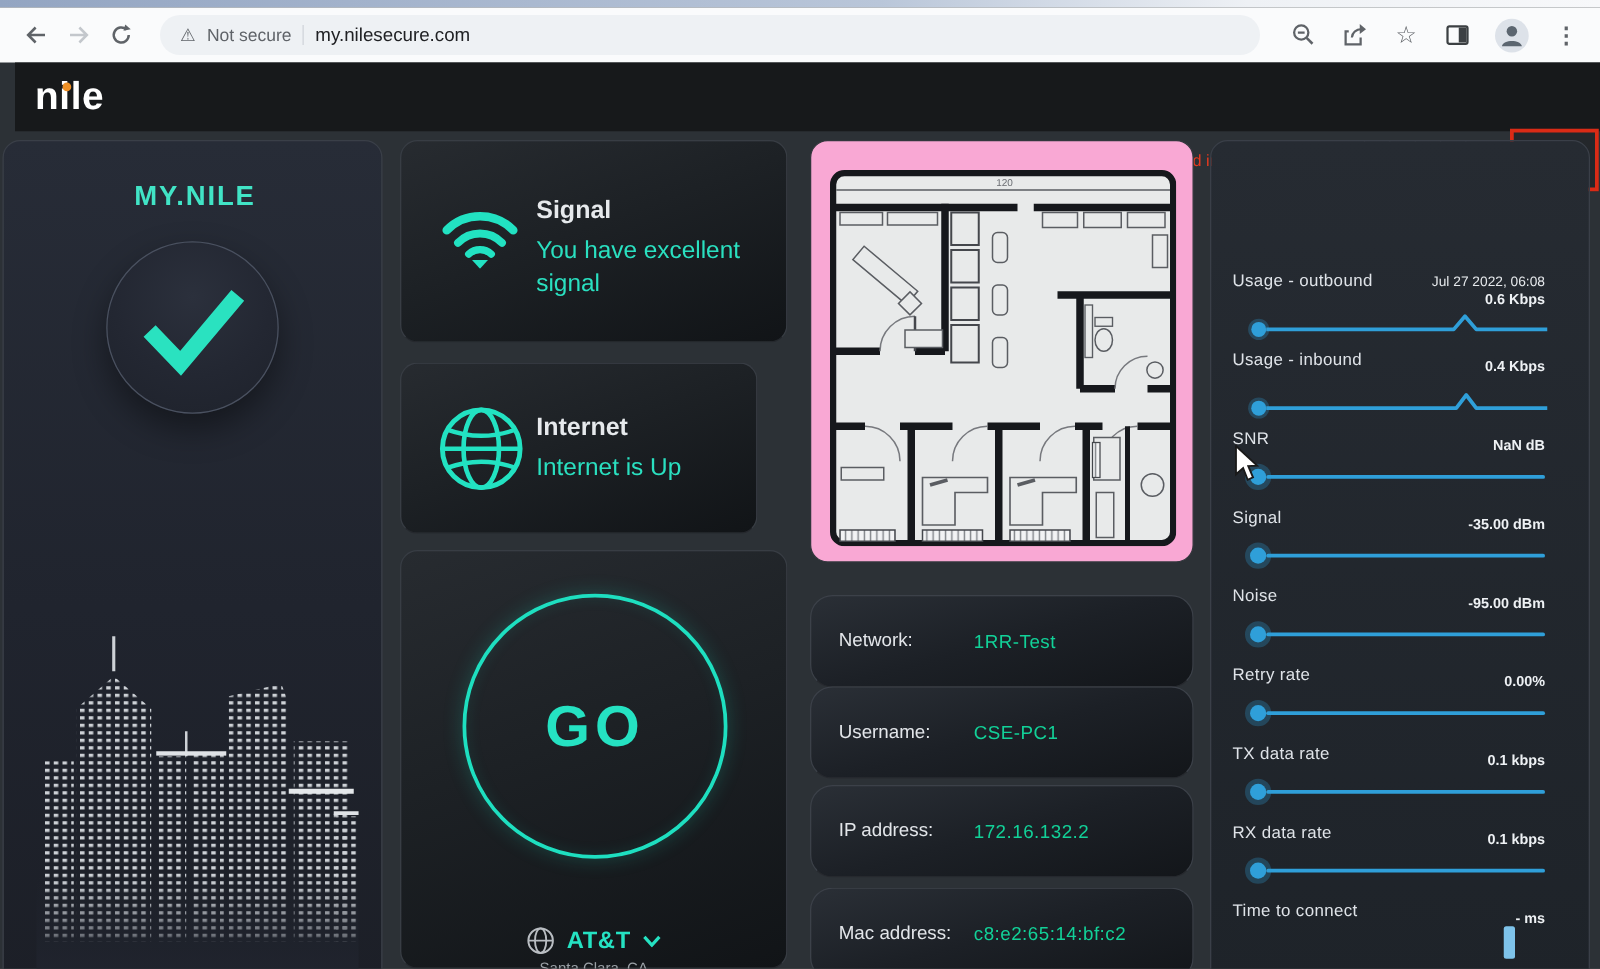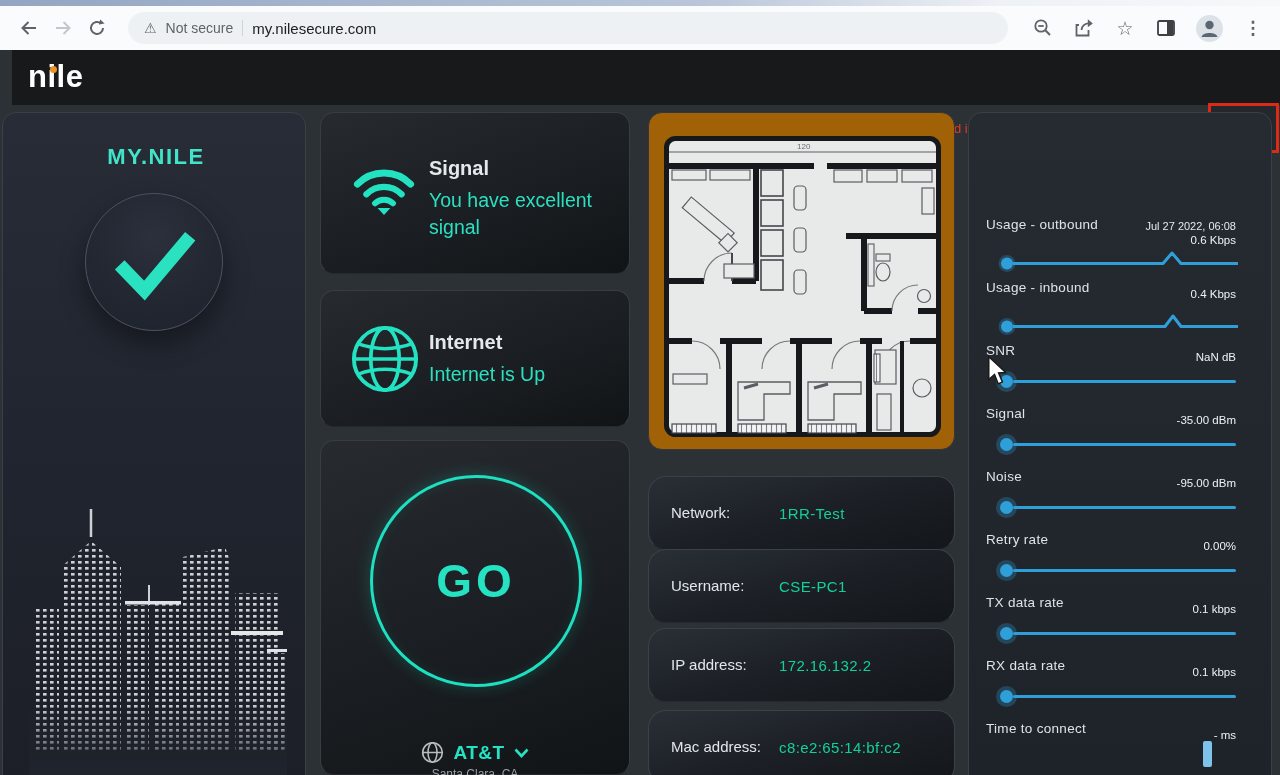--- a/index.html
+++ b/index.html
@@ -47,52 +47,52 @@
     color:#41e4c6; letter-spacing:1.5px; font-weight:600; }
   .check-circle { position:absolute; left:50%; transform:translateX(-50%); top:80px; width:138px; height:138px;
     border-radius:50%; border:1px solid #4a5160;
     background:radial-gradient(circle at 50% 32%, #2b303c 0%, #232732 55%, #1e222b 100%);
     box-shadow:0 12px 26px rgba(0,0,0,.4); display:flex; align-items:center; justify-content:center; }
   .status-caption { position:absolute; top:238px; left:30px; right:30px; text-align:center;
     font-size:20.5px; line-height:1.3; color:#30e3c2; }
   .city { position:absolute; left:26px; top:388px; }
 
   .card-signal { left:320px; top:112px; width:310px; height:162px; }
-  .card-internet { left:320px; top:290px; width:310px; height:137px; }
+  .card-internet { left:320px; top:290px; width:286px; height:137px; }
   .card-go { left:320px; top:440px; width:310px; height:335px; }
   .sig-icon { position:absolute; left:32px; top:52px; }
   .net-icon { position:absolute; left:28px; top:32px; }
   .card-title { position:absolute; left:108px; font-size:20px; font-weight:bold; color:#e6e9ec; }
   .card-sub { position:absolute; left:108px; width:195px; font-size:19.5px; line-height:1.38; color:#2ae0c0; }
 
   .go-ring { position:absolute; left:49px; top:34px; width:212px; height:212px; border-radius:50%;
     border:3px solid #1edfc0; box-shadow:0 0 16px rgba(30,223,192,.22), inset 0 0 12px rgba(30,223,192,.1);
     display:flex; align-items:center; justify-content:center; cursor:pointer; }
   .go-label { font-size:46px; font-weight:bold; letter-spacing:4px; color:#25e2c2; }
   .provider { position:absolute; left:0; right:0; top:300px; display:flex; justify-content:center; align-items:center; gap:9px; cursor:pointer; }
   .provider-name { font-size:19px; font-weight:bold; color:#25e2c2; letter-spacing:.5px; }
   .provider-loc { position:absolute; left:0; right:0; top:326px; text-align:center; font-size:12px; color:#9aa0a6; }
 
   .card-floorplan { left:648px; top:112px; width:307px; height:338px; border-radius:14px;
-    background:#a16207; border:1px solid #33373d; }
+    background:#f9a8d4; border:1px solid #33373d; }
   .plan-wrap { position:absolute; left:15px; top:23px; width:277px; height:301px; }
 
   .info-card { position:absolute; left:648px; width:307px; height:74px; border-radius:18px;
     border:1px solid #3c4149; border-bottom-color:#26292e;
     background:linear-gradient(165deg,#2a2f36 0%,#1c2026 50%,#13161a 100%);
     display:flex; align-items:center; padding:0 12px 0 22px; }
   .info-label { width:108px; font-size:15px; color:#e3e6ea; line-height:1.35; }
   .info-value { font-size:15px; color:#12d198; letter-spacing:.4px; }
 
   .panel-right { left:968px; top:112px; width:304px; height:680px;
     background:linear-gradient(180deg,#262b32 0%,#1e2329 100%); }
   .metrics { position:absolute; left:17px; right:35px; top:104px; }
   .metric { position:relative; height:63px; }
   .mlabel { position:absolute; left:0; top:0; font-size:13.5px; color:#dfe3e8; letter-spacing:.3px; }
-  .mval { position:absolute; right:0; top:8px; font-size:11.5px; font-weight:normal; color:#eef1f4; text-align:right; }
+  .mval { position:absolute; right:0; top:8px; font-size:11.5px; font-weight:bold; color:#eef1f4; text-align:right; }
   .mval-first { top:17px; }
   .mdate { position:absolute; right:0; top:3px; font-size:11px; color:#e6e9ec; text-align:center; }
   .slider { position:absolute; left:9px; right:0; top:30px; height:17px; cursor:pointer; }
   .slider.spark-pos { top:33px; }
   .slider .track { position:absolute; left:18px; right:0; top:7px; height:3px; background:#2f9fd9; border-radius:2px; }
   .slider .thumb { position:absolute; left:5px; top:2px; width:13px; height:13px; border-radius:50%;
     background:#2f9fd9; box-shadow:0 0 0 4px rgba(47,159,217,.28); }
   .ttc-bar { position:absolute; left:1203px; top:741px; width:9px; height:26px; background:#7ec3ea; border-radius:2px; }
   .cursor { position:absolute; left:986px; top:356px; }
 </style>

